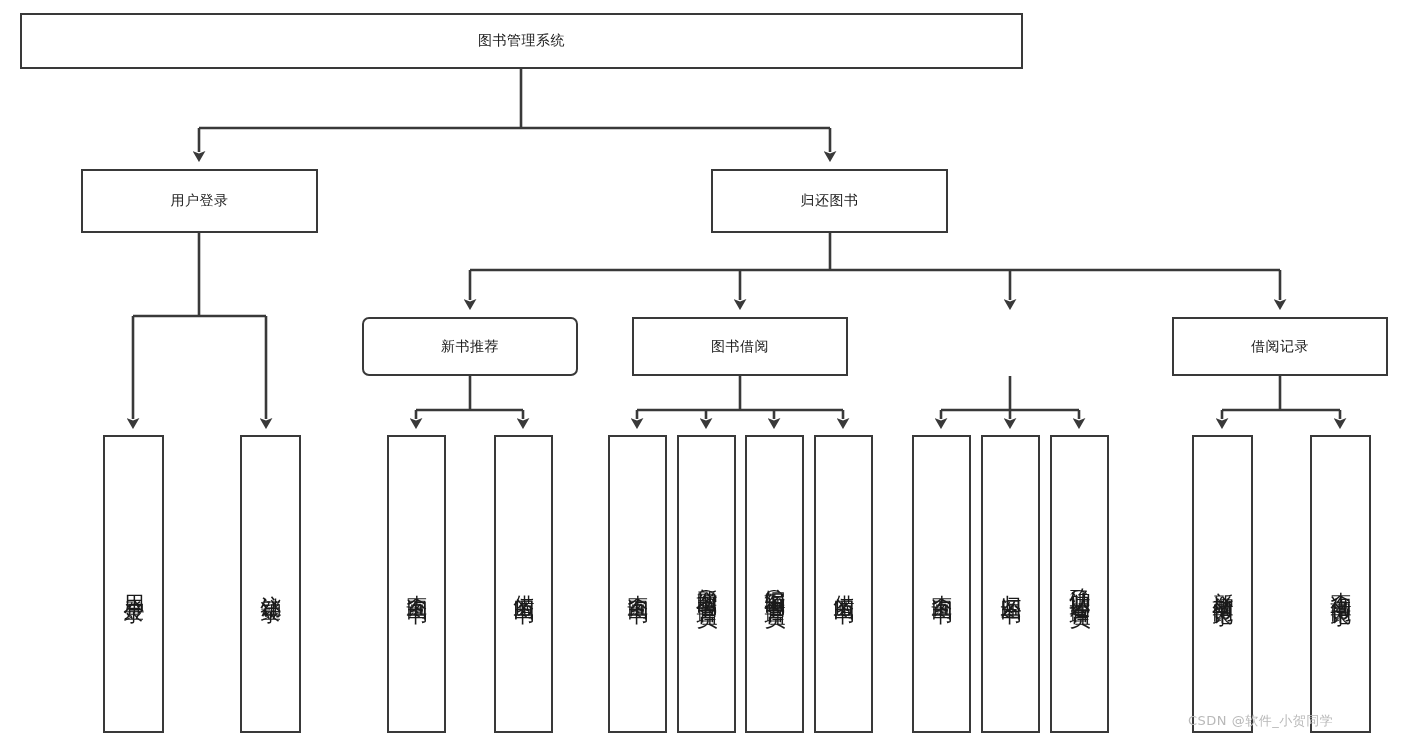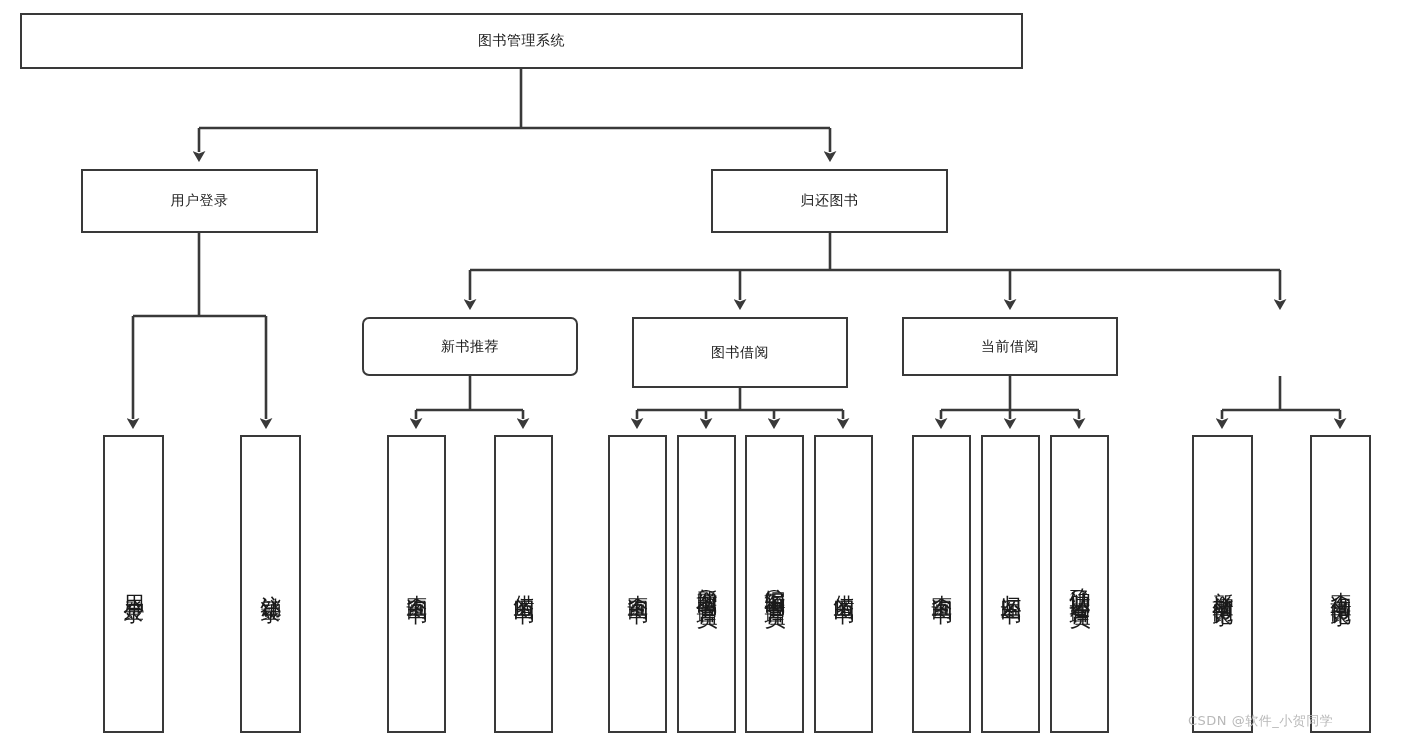--- a/index.html
+++ b/index.html
@@ -126,25 +126,25 @@
   <div class="node node-h" style="left:81px; top:169px; width:237px; height:64px;">
     <span>用户登录</span>
   </div>
   <div class="node node-h" style="left:711px; top:169px; width:237px; height:64px;">
     <span>归还图书</span>
   </div>
 
   <div class="node node-h" style="left:362px; top:317px; width:216px; height:59px;border-radius:7px;">
     <span>新书推荐</span>
   </div>
-  <div class="node node-h" style="left:632px; top:317px; width:216px; height:71px;">
+  <div class="node node-h" style="left:632px; top:317px; width:216px; height:59px;">
     <span>图书借阅</span>
   </div>
-  <div class="node node-h" style="left:902px; top:317px; width:216px; height:59px;">
-    <span>当前借阅</span>
+  <div class="node node-h" style="left:1172px; top:317px; width:216px; height:59px;">
+    <span>借阅记录</span>
   </div>
 
   <div class="node node-v" style="left:103px; top:435px; width:61px; height:298px;">
     <span class="vlabel">用户登录</span>
   </div>
   <div class="node node-v" style="left:240px; top:435px; width:61px; height:298px;">
     <span class="vlabel">注销登录</span>
   </div>
 
   <div class="node node-v" style="left:387px; top:435px; width:59px; height:298px;">

